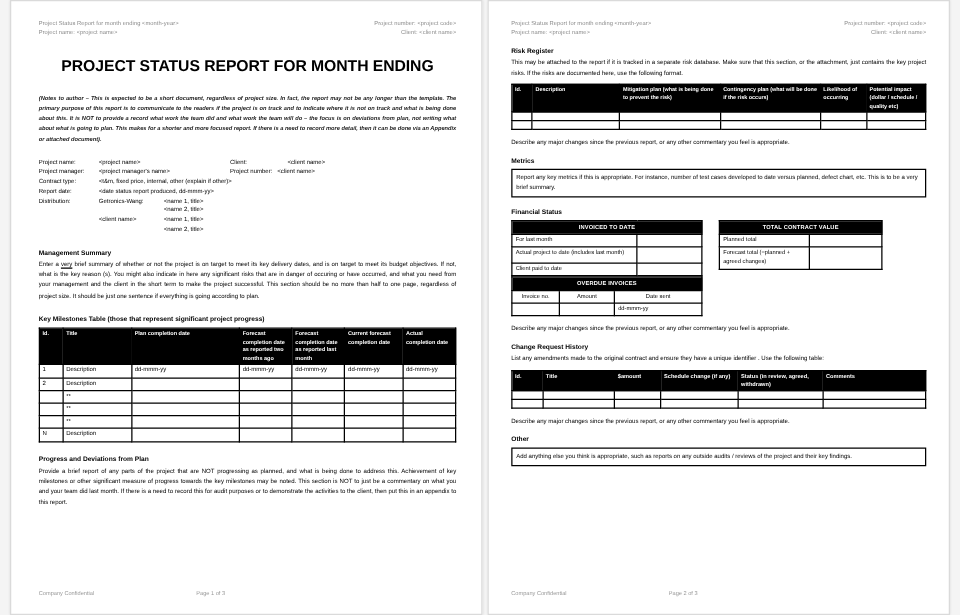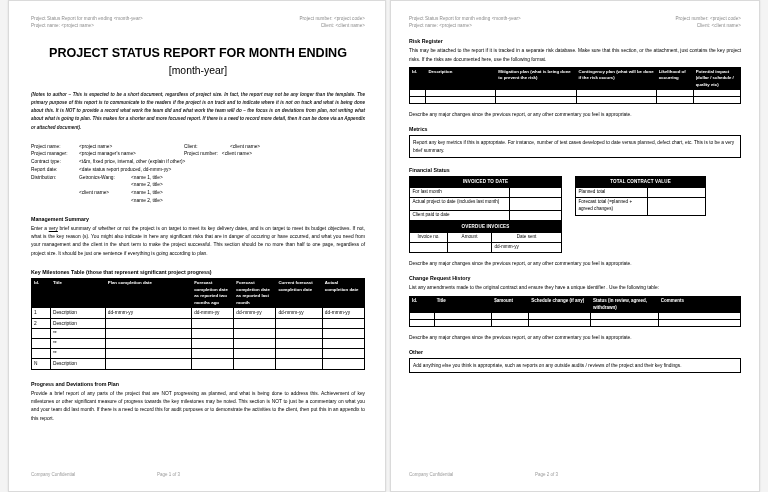--- a/index.html
+++ b/index.html
@@ -147,21 +147,20 @@
           <div>Project Status Report for month ending &lt;month-year&gt;</div>
           <div>Project name: &lt;project name&gt;</div>
         </div>
         <div class="rh-right">
           <div>Project number: &lt;project code&gt;</div>
           <div>Client: &lt;client name&gt;</div>
         </div>
       </div>
 
       <div class="doc-title">PROJECT STATUS REPORT FOR MONTH ENDING</div>
-      <div class="doc-subtitle">[month-year]</div>
 
       <div class="notes">(Notes to author – This is expected to be a short document, regardless of project size.  In fact, the report may not be any longer than the template.  The primary purpose of this report is to communicate to the readers if the project is on track and to indicate where it is not on track and what is being done about this.  It is NOT to provide a record what work the team did and what work the team will do – the focus is on deviations from plan, not writing what about what is going to plan.  This makes for a shorter and more focused report.  If there is a need to record more detail, then it can be done via an Appendix or attached document).</div>
 
       <div class="meta">
         <div class="meta-row">
           <div class="meta-label">Project name:</div>
           <div class="meta-val">&lt;project name&gt;</div>
           <div class="meta-label2">Client:</div>
           <div class="meta-val2">&lt;client name&gt;</div>
         </div>

